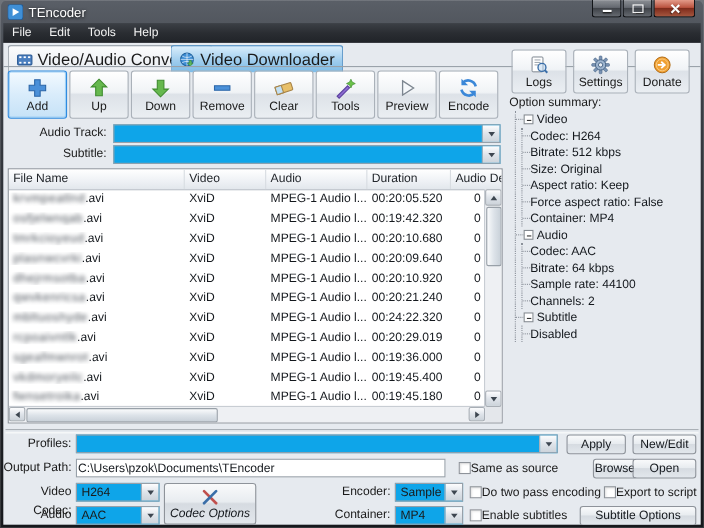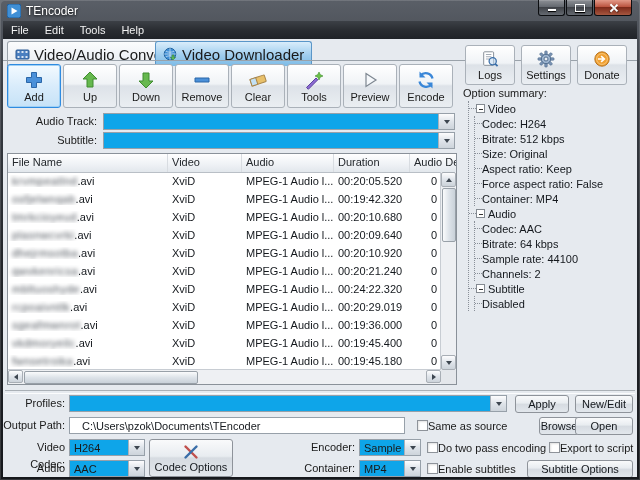--- a/index.html
+++ b/index.html
@@ -91,27 +91,27 @@
   .expander{width:9px;height:9px;box-sizing:border-box;border:1px solid #848a91;background:#fff;position:relative;flex:none;margin-right:3px;}
   .expander::after{content:"";position:absolute;left:1.5px;right:1.5px;top:3.5px;height:1px;background:#333;}
   .tlabel{color:#14181d;overflow:hidden;}
   
   .sep{position:absolute;left:2px;right:2px;top:351px;height:2px;border-top:1px solid #aab0b6;border-bottom:1px solid #fbfcfd;}
   .blabel{position:absolute;text-align:right;color:#1a1a1a;line-height:17px;}
   .pushbtn{position:absolute;height:18px;box-sizing:border-box;border:1px solid #8e939a;border-radius:3px;
     background:linear-gradient(#f9fafb,#e8ecf0 45%,#d6dbe1 50%,#e2e7ec);
     display:flex;align-items:center;justify-content:center;color:#14181d;}
   .editbox{position:absolute;height:17px;box-sizing:border-box;border:1px solid #97a0a9;background:#fff;
-    font:11px "Liberation Sans","DejaVu Sans",sans-serif;padding:0 0 0 12px;color:#14181d;margin:0;}
+    font:11px "Liberation Sans","DejaVu Sans",sans-serif;padding:0 0 0 1px;color:#14181d;margin:0;}
   .chk{position:absolute;display:flex;align-items:center;gap:0;height:17px;color:#1a1a1a;white-space:nowrap;}
   .chkbox{width:11px;height:11px;box-sizing:border-box;border:1px solid #8e939a;background:#fff;flex:none;
     box-shadow:inset 1px 1px 2px rgba(0,0,0,.12);}
   .codecbtn{position:absolute;left:146px;top:400px;width:84px;height:38px;box-sizing:border-box;border:1px solid #8e939a;border-radius:3px;
     background:linear-gradient(#f9fafb,#e8ecf0 45%,#d6dbe1 50%,#e2e7ec);
-    display:flex;flex-direction:column;align-items:center;justify-content:center;gap:1px;color:#14181d;}
+    display:flex;flex-direction:column;align-items:center;justify-content:center;gap:1px;color:#14181d;font-style:italic;}
 </style>
 </head>
 <body>
 
 <div class="window">
 
   <div class="titlebar">
     <svg class="app-icon" viewBox="0 0 14 14">
       <rect width="14" height="14" rx="2.5" fill="#3f8fd6" stroke="#1f5a96"></rect>
       <path d="M4.5 3.5l6 3.5-6 3.5z" fill="#fff"></path>

